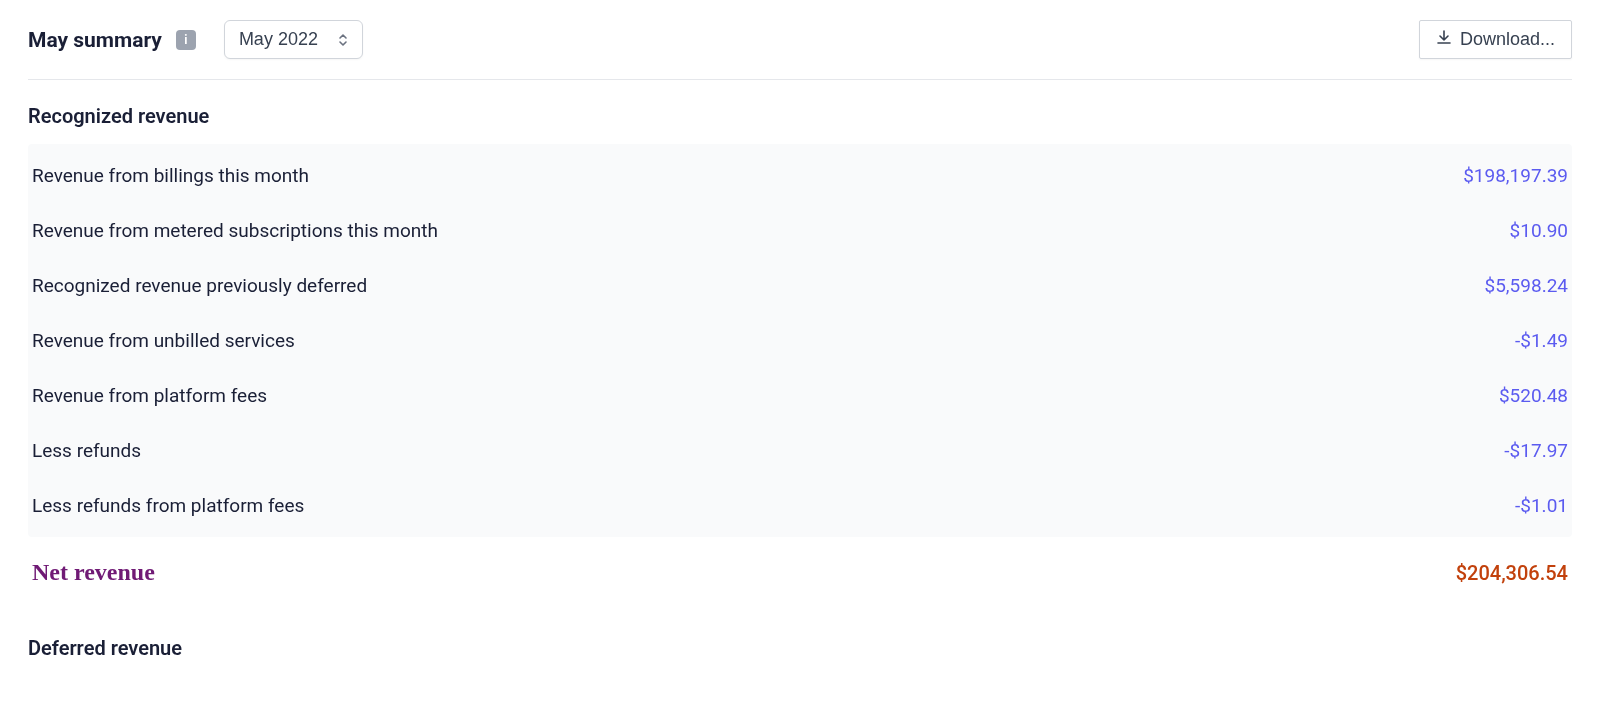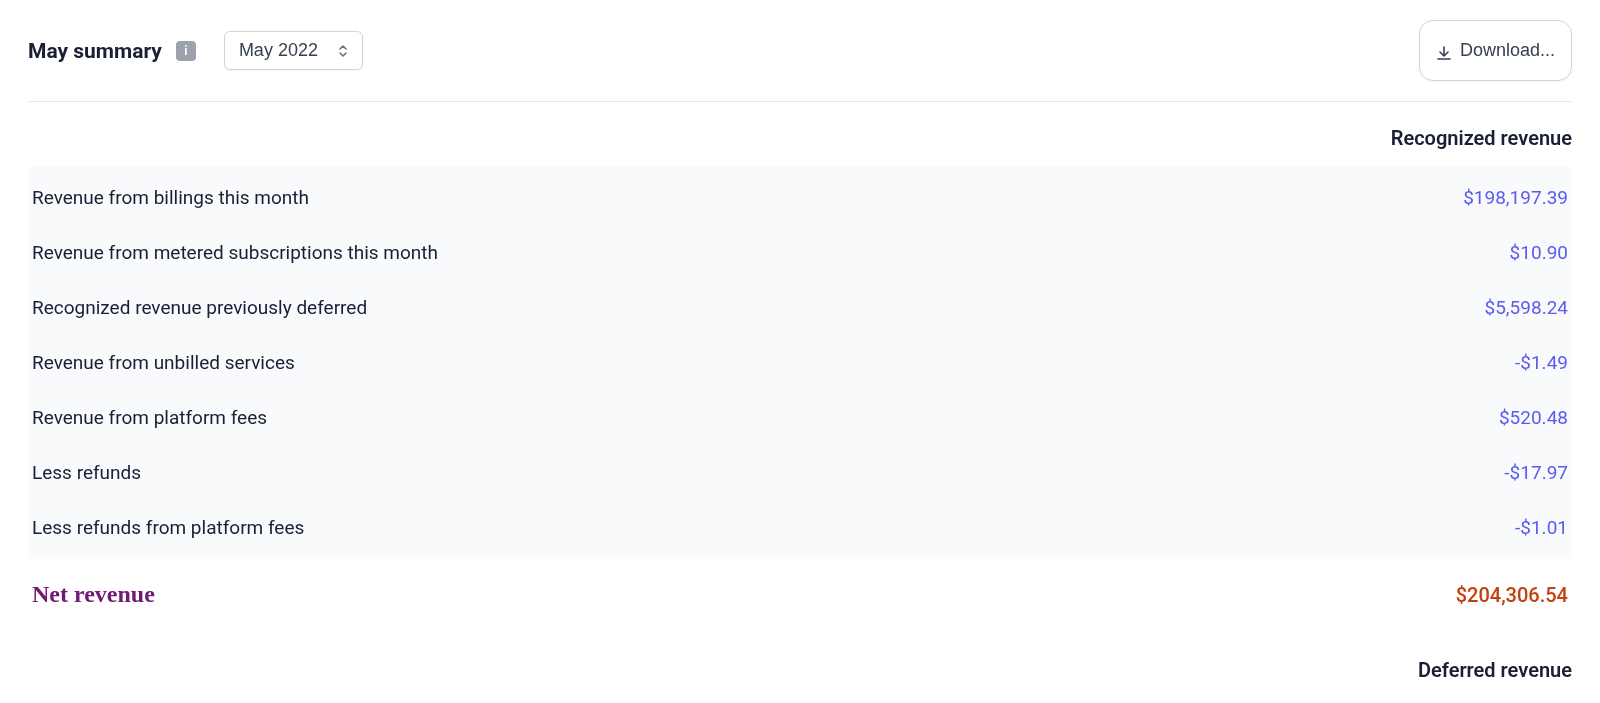--- a/index.html
+++ b/index.html
@@ -60,37 +60,36 @@
       box-shadow: 0 1px 2px rgba(0,0,0,0.04);
     }
     .chevron-updown-icon {
       display: inline-flex;
       flex-direction: column;
       align-items: center;
       gap: 2px;
     }
     .download-button {
       display: inline-flex;
-      align-items: flex-end;
+      align-items: flex-start;
       gap: 8px;
-      padding: 19px 16px;
+      padding: 8px 16px;
       border: 1px solid #d1d5db;
-      border-radius: 14px;
+      border-radius: 2px;
       background: #ffffff;
       font-size: 18px;
       color: #374151;
       cursor: pointer;
       box-shadow: 0 1px 2px rgba(0,0,0,0.04);
     }
     .section-title {
       font-size: 20px;
       font-weight: 600;
       color: #1a1f36;
       margin-bottom: 16px;
-      text-align: right;
     }
     .revenue-box {
       background: #f9fafb;
       border-radius: 4px;
       padding: 4px 0;
     }
     .revenue-row {
       display: flex;
       justify-content: space-between;
       align-items: center;

